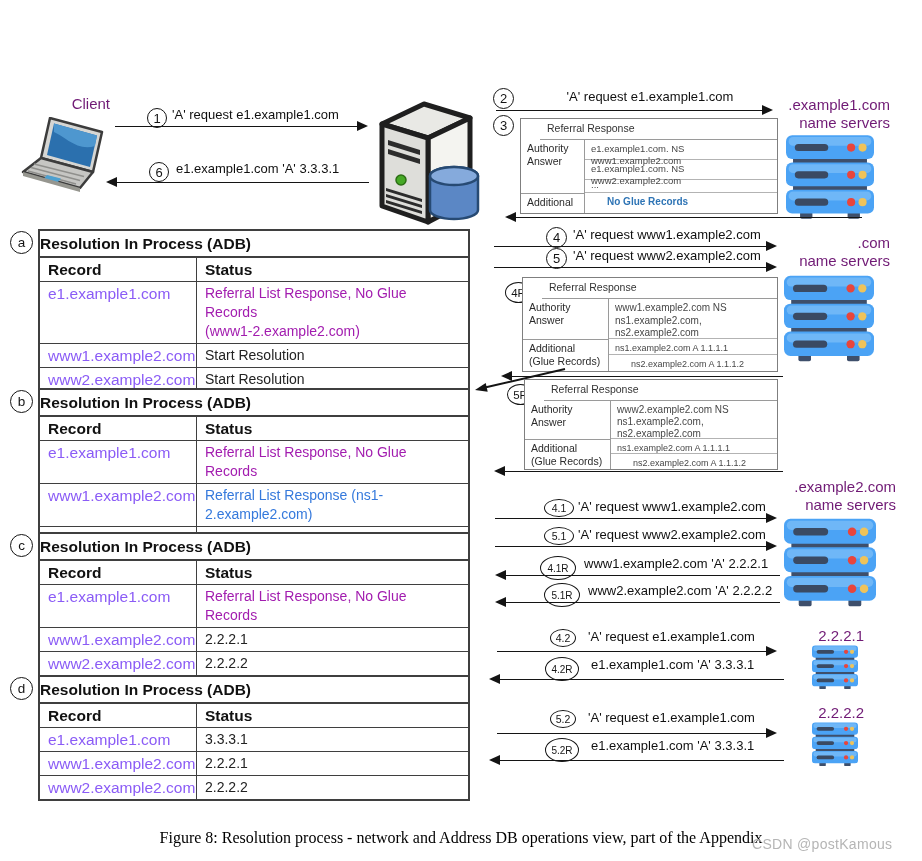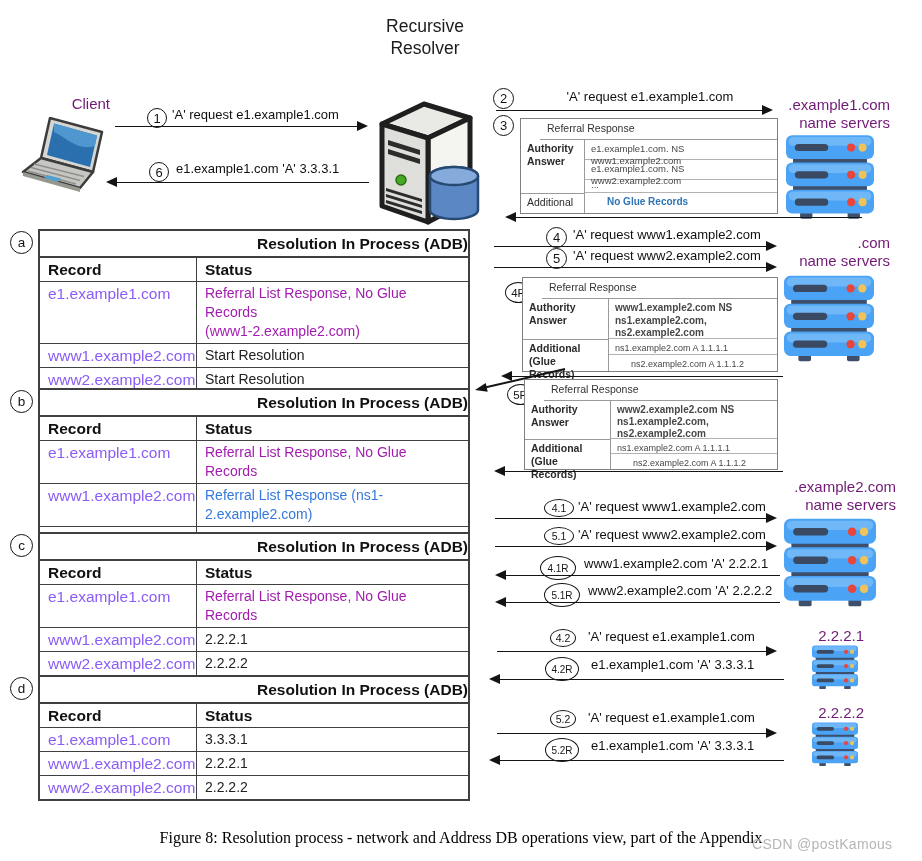--- a/index.html
+++ b/index.html
@@ -1,19 +1,19 @@
 <!DOCTYPE html>
 <html><head>
 <meta charset="utf-8">
 <style>
   html,body{margin:0;padding:0;background:#fff;}
   #canvas{position:relative;width:922px;height:861px;background:#fff;overflow:hidden;
           font-family:"Liberation Sans",sans-serif;}
   .abs{position:absolute;}
-  .pre{white-space:pre-line;font-weight:bold;}
+  .pre{white-space:pre-line;}
 
   
   .lbl{position:absolute;font-size:13px;color:#101010;white-space:nowrap;}
   .lbl.center{text-align:center;}
   .actor-lbl{position:absolute;text-align:right;font-size:15px;color:#701a75;line-height:1.22;white-space:pre-line;}
   .big-lbl{position:absolute;text-align:center;font-size:17.5px;color:#1c1c1c;line-height:1.25;white-space:pre-line;}
 
   
   .tag{position:absolute;border:1.4px solid #141414;border-radius:50%;background:#fff;
        display:flex;align-items:center;justify-content:center;color:#141414;box-sizing:border-box;}
@@ -36,21 +36,21 @@
   .ref-body{display:flex;}
   .ref-side{border-right:1px solid #9a9a9a;box-sizing:border-box;}
   .ref-lab{font-size:10.5px;color:#2b2b2b;padding:2px 6px;box-sizing:border-box;line-height:13px;}
   .ref-main{flex:1;display:flex;flex-direction:column;}
   .ref-r{font-size:9.5px;color:#474747;padding:3px 6px;border-bottom:1px solid #b3b3b3;box-sizing:border-box;line-height:12px;}
   .ref-r.last{border-bottom:none;margin-left:16px;}
   .ref-blue{color:#2e74b5;font-weight:bold;font-size:10px;}
 
   
   .adb{position:absolute;left:38px;width:432px;border:2px solid #3f3f3f;background:#fff;box-sizing:border-box;}
-  .adb-title{font-weight:bold;text-align:right;font-size:15.5px;color:#111;line-height:21px;padding:2px 0;border-bottom:2px solid #3f3f3f;}
+  .adb-title{font-weight:bold;text-align:left;font-size:15.5px;color:#111;line-height:21px;padding:2px 0;border-bottom:2px solid #3f3f3f;}
   .adb-row{display:flex;border-bottom:1.6px solid #3f3f3f;}
   .adb-row.lastrow{border-bottom:none;}
   .adb-c1{width:157px;box-sizing:border-box;border-right:1.6px solid #3f3f3f;padding:2px 8px;font-size:15.5px;line-height:19px;color:#8b5cf6;}
   .adb-c2{flex:1;padding:2px 8px;font-size:14px;line-height:19px;color:#222;white-space:pre-line;}
   .adb-row.head .adb-c1,.adb-row.head .adb-c2{font-weight:bold;font-size:15.5px;color:#111;}
   .st-red{color:#a21caf;}
   .st-blue{color:#3579dc;}
 
   .caption{position:absolute;left:0;right:0;top:829px;text-align:center;
            font-family:"Liberation Serif",serif;font-size:16px;color:#000;}
@@ -99,22 +99,20 @@
         <circle cx="31" cy="96" r="5" fill="#46a926" stroke="#2c6e14" stroke-width="1.5"></circle>
         <polygon points="16,104 52,115 52,118 16,107" fill="#2c2c2c"></polygon>
         <polygon points="16,110 52,121 52,124 16,113" fill="#2c2c2c"></polygon>
         <polygon points="16,116 52,127 52,130 16,119" fill="#2c2c2c"></polygon>
         <path d="M60,92 a24,9 0 0 1 48,0 v34 a24,9 0 0 1 -48,0 z" fill="#5b87c5" stroke="#274a73" stroke-width="2.5"></path>
         <ellipse cx="84" cy="92" rx="24" ry="9" fill="#85aadc" stroke="#274a73" stroke-width="2.5"></ellipse>
       </g>
     </defs>
   </svg>
 
-  <div class="big-lbl" style="left:366px;top:16px;width:118px">Recursive
-Resolver</div>
   <div class="actor-lbl" style="left:38px;top:95px;width:72px">Client</div>
 
   <svg class="abs" style="left:20px;top:117px" width="96" height="80" viewBox="0 0 96 80">
       <use href="#g-laptop"></use>
     </svg>
   <svg class="abs" style="left:370px;top:84px" width="112" height="146" viewBox="0 0 112 146">
       <use href="#g-tower"></use>
     </svg>
 
   <div class="actor-lbl" style="left:770px;top:96px;width:120px">.example1.com

